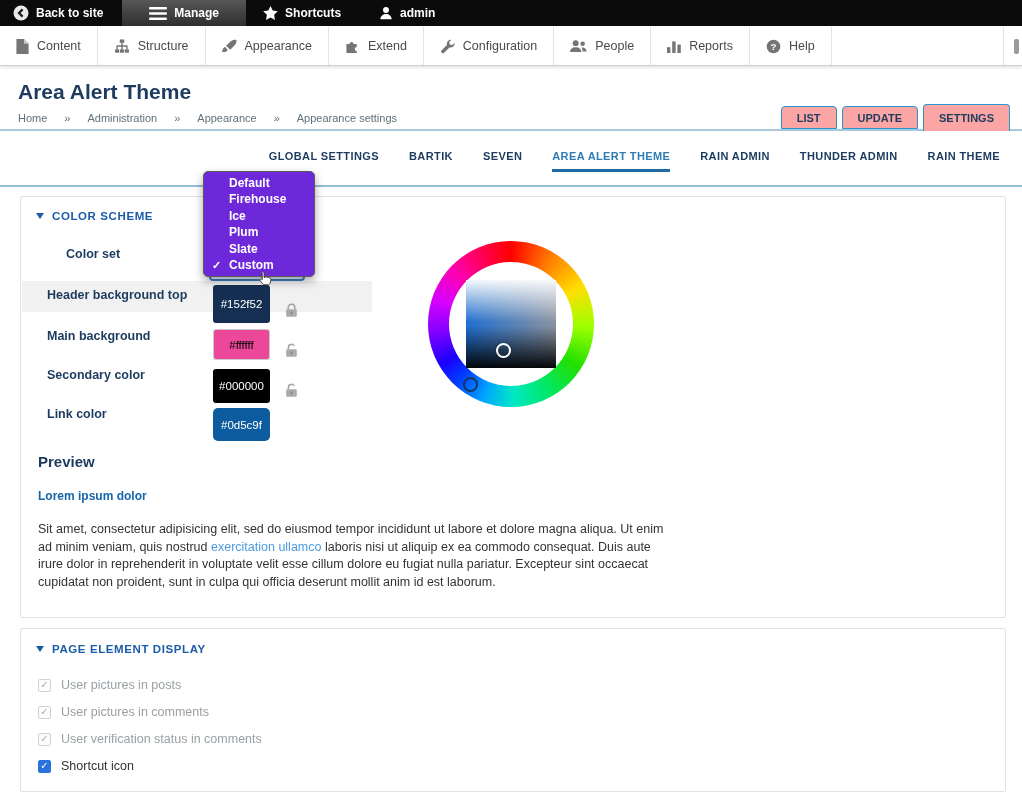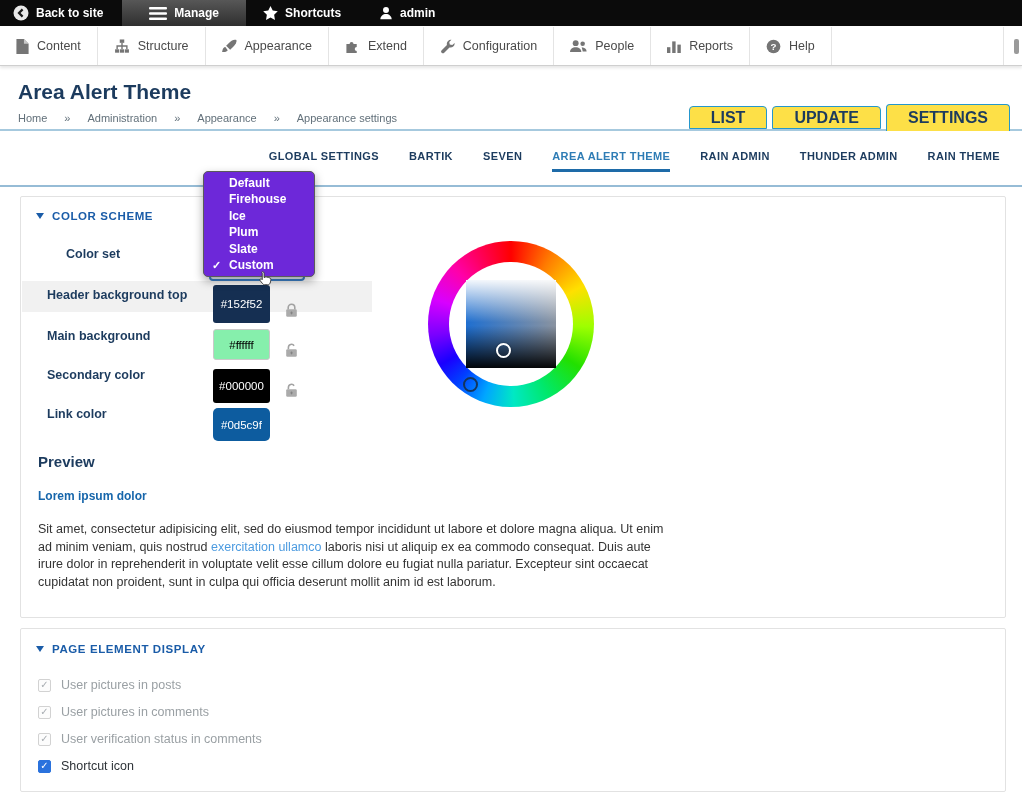--- a/index.html
+++ b/index.html
@@ -21,21 +21,21 @@
   .tb-right { display:flex; align-items:center; border-left:1px solid #e4e4e4; padding:0 3px 0 10px; }
   .orient-bar { width:5px; height:15px; background:#9a9a9a; border-radius:2px; }
   
   .page-title { position:absolute; left:18px; top:80px; font-size:21px; font-weight:bold; color:#1c3b5e; }
   .breadcrumb { position:absolute; left:18px; top:112px; font-size:11px; color:#62707a; display:flex; gap:17px; }
   .breadcrumb a { color:#62707a; text-decoration:none; cursor:pointer; }
   .hr1 { position:absolute; left:0; right:0; top:129px; height:2px; background:#a6c9de; z-index:1; }
   .hr2 { position:absolute; left:0; right:0; top:185px; height:2px; background:#96bcd6; z-index:1; }
   
   .primary-tabs { position:absolute; top:104px; right:12px; height:27px; display:flex; align-items:flex-end; gap:5px; z-index:2; }
-  .ptab { border:1px solid #2597cc; border-radius:4px 4px 0 0; background:#fde047; font-size:16px; font-weight:bold; color:#1c3b5e; padding:0 21px; height:23px; margin-bottom:2px; display:flex; align-items:center; cursor:pointer; }
+  .ptab { border:1px solid #2597cc; border-radius:4px 4px 0 0; background:#fca5a5; font-size:11px; font-weight:bold; color:#1c3b5e; padding:0 15px; height:23px; margin-bottom:2px; display:flex; align-items:center; cursor:pointer; }
   .ptab.active { height:27px; margin-bottom:0; border-bottom:none; z-index:3; }
   
   .theme-tabs { position:absolute; top:150px; right:22px; display:flex; gap:30px; z-index:2; }
   .ttab { position:relative; font-size:11px; font-weight:bold; letter-spacing:0.4px; color:#1c3b5e; padding-bottom:10px; cursor:pointer; white-space:nowrap; }
   .ttab.active { color:#2e7cb5; }
   .ttab.active::after { content:""; position:absolute; left:0; right:0; bottom:0; height:3px; background:#1e6ba8; }
   
   .fieldset { position:absolute; left:20px; width:986px; background:#fff; border:1px solid #e2e2e2; border-radius:2px; z-index:2; }
   .fs-color { top:196px; height:422px; }
   .fs-page-el { top:628px; height:164px; }
@@ -244,21 +244,21 @@
 
   <div class="row-hl"></div>
   <div class="field-label" style="top:91px;">Header background top</div>
   <div class="field-label" style="top:132px;">Main background</div>
   <div class="field-label" style="top:171px;">Secondary color</div>
   <div class="field-label" style="top:210px;">Link color</div>
 
   <div class="color-select"></div>
 
   <div class="swatch" style="top: 88px; height: 38px; background: rgb(21, 47, 82); color: rgb(255, 255, 255);">#152f52</div>
-  <div class="swatch" style="top: 132px; height: 31px; border: 1px solid rgb(201, 201, 201); background: #86efac; color: rgb(0, 0, 0);">#ffffff</div>
+  <div class="swatch" style="top: 132px; height: 31px; border: 1px solid rgb(201, 201, 201); background: #ec4899; color: rgb(0, 0, 0);">#ffffff</div>
   <div class="swatch" style="top: 172px; height: 34px; background: rgb(0, 0, 0); color: rgb(255, 255, 255);">#000000</div>
   <div class="swatch" style="top: 211px; height: 33px; border-radius: 5px; background: rgb(13, 92, 159); color: rgb(255, 255, 255);">#0d5c9f</div>
 
   <div class="lock" style="top:106px;">
     <svg width="13" height="15" viewBox="0 0 13 15">
         <path d="M3.2 6.4V4.6a3.3 3.3 0 016.6 0v1.8" fill="none" stroke="#a2a2a2" stroke-width="1.6"></path>
         <rect x="1.2" y="6.2" width="10.6" height="7.6" rx="1.2" fill="#ababab"></rect>
         <rect x="5.7" y="8.4" width="1.7" height="3" rx="0.8" fill="#838383"></rect>
       </svg>
   </div>

